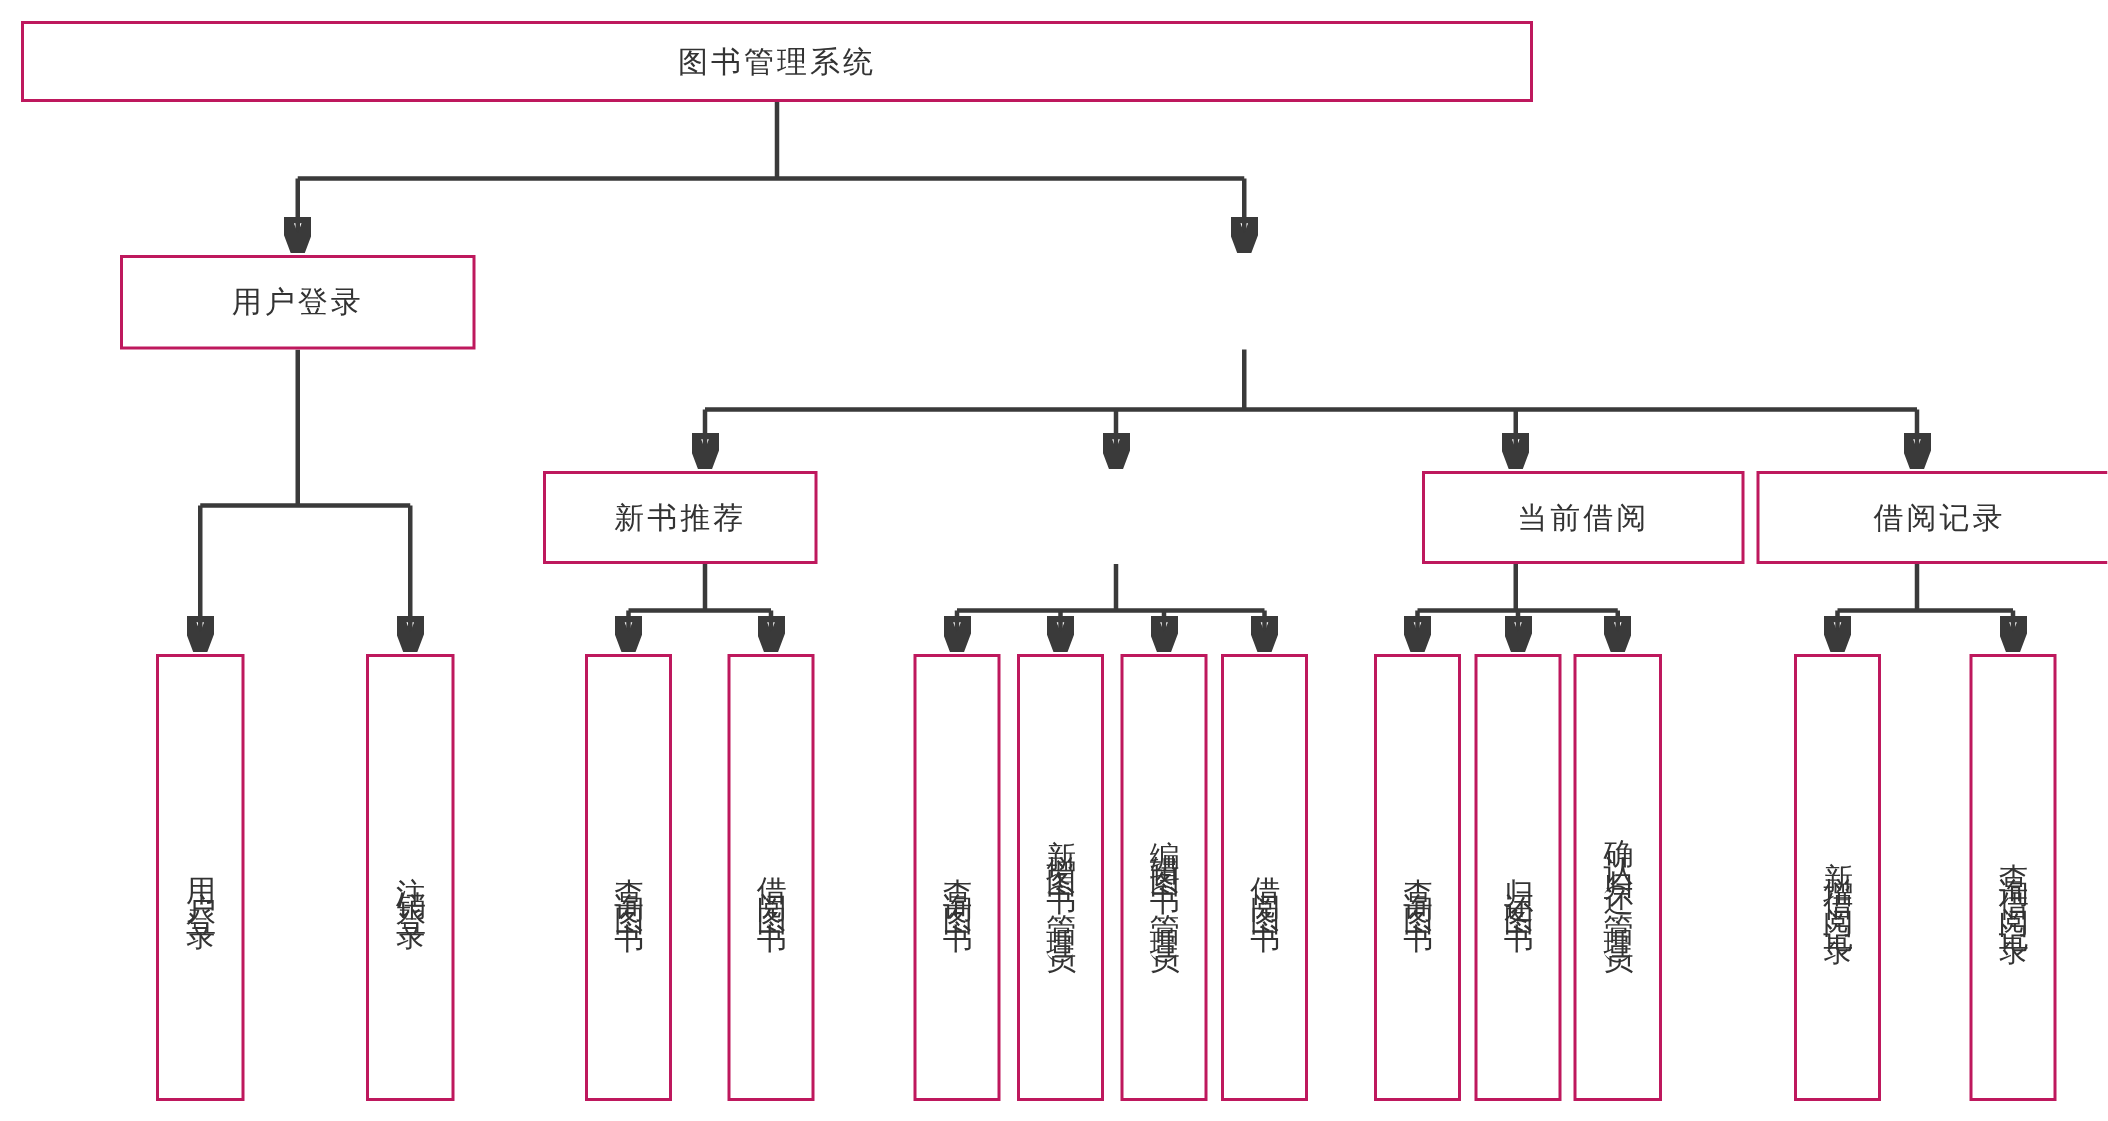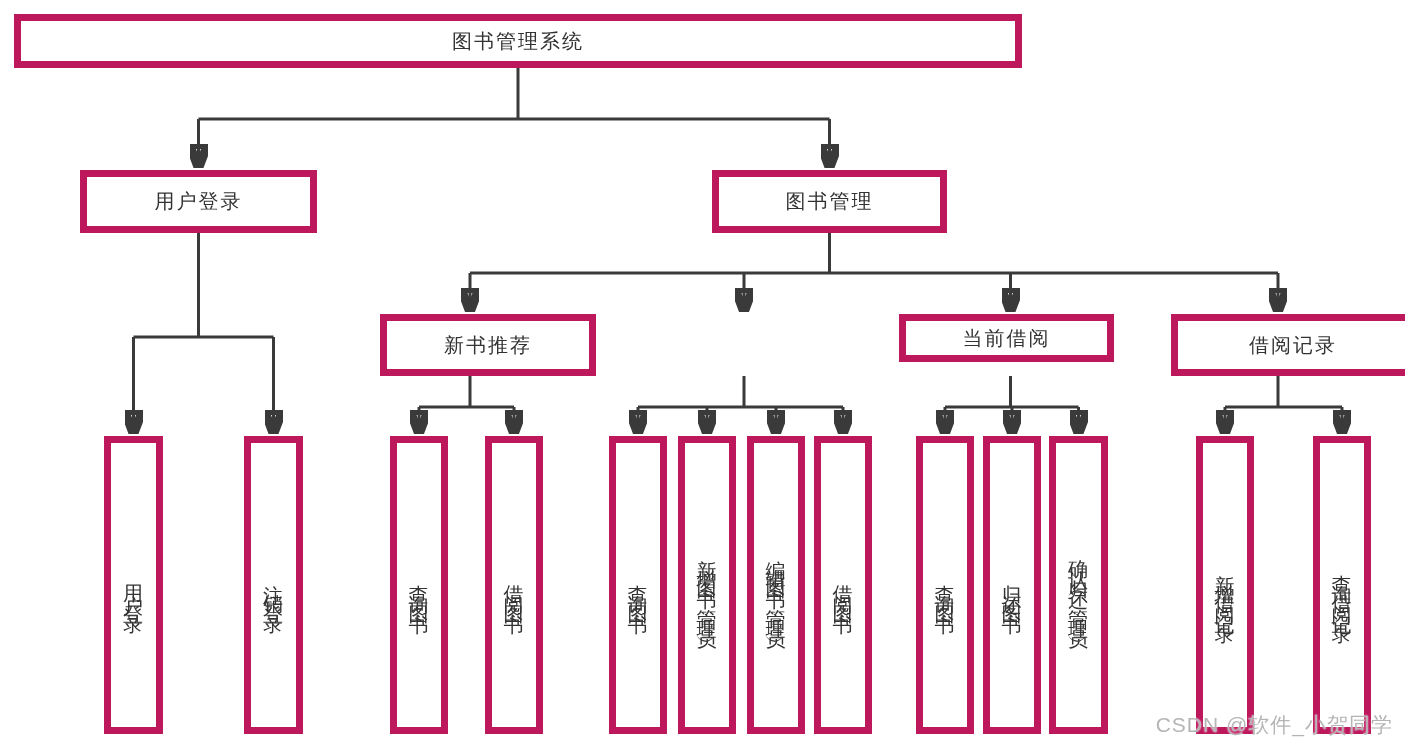--- a/index.html
+++ b/index.html
@@ -20,21 +20,21 @@
   .connectors path, .connectors line {
     stroke: #3a3a3a;
     stroke-width: 3;
     fill: none;
   }
   .node {
     position: absolute;
     z-index: 2;
     box-sizing: border-box;
     background: #ffffff;
-    border: 7px solid #be185d;
+    border: 2px solid #be185d;
     color: #333333;
     display: flex;
     align-items: center;
     justify-content: center;
     font-size: 20px;
     letter-spacing: 2px;
     text-align: center;
   }
   .node.v {
     writing-mode: vertical-rl;
@@ -111,39 +111,37 @@
     <g>
       <path d="M1278,376 V407 M1225,407 H1342"></path>
       <line x1="1225" y1="407" x2="1225" y2="432" marker-end="url(#arw)"></line>
       <line x1="1342" y1="407" x2="1342" y2="432" marker-end="url(#arw)"></line>
     </g>
   </svg>
 
   <div class="node" style="left:14px; top:14px; width:1008px; height:54px;">图书管理系统</div>
 
   <div class="node" style="left:80px; top:170px; width:237px; height:63px;">用户登录</div>
-  <div class="node" style="left:712px; top:170px; width:235px; height:63px;">图书管理</div>
 
-  <div class="node" style="left:380px; top:314px; width:216px; height:62px;">新书推荐</div>
-  <div class="node" style="left:899px; top:314px; width:215px; height:48px;">当前借阅</div>
+  <div class="node" style="left:362px; top:314px; width:183px; height:62px;">新书推荐</div>
+  <div class="node" style="left:948px; top:314px; width:215px; height:62px;">当前借阅</div>
   <div class="node" style="left:1171px; top:314px; width:244px; height:62px;">借阅记录</div>
 
   <div class="node v" style="left:104px; top:436px; width:59px; height:298px;">用户登录</div>
   <div class="node v" style="left:244px; top:436px; width:59px; height:298px;">注销登录</div>
 
   <div class="node v" style="left:390px; top:436px; width:58px; height:298px;">查询图书</div>
   <div class="node v" style="left:485px; top:436px; width:58px; height:298px;">借阅图书</div>
 
   <div class="node v" style="left:609px; top:436px; width:58px; height:298px;">查询图书</div>
   <div class="node v" style="left:678px; top:436px; width:58px; height:298px;">新增图书（管理员）</div>
   <div class="node v" style="left:747px; top:436px; width:58px; height:298px;">编辑图书（管理员）</div>
   <div class="node v" style="left:814px; top:436px; width:58px; height:298px;">借阅图书</div>
 
   <div class="node v" style="left:916px; top:436px; width:58px; height:298px;">查询图书</div>
   <div class="node v" style="left:983px; top:436px; width:58px; height:298px;">归还图书</div>
   <div class="node v" style="left:1049px; top:436px; width:59px; height:298px;">确认归还（管理员）</div>
 
   <div class="node v" style="left:1196px; top:436px; width:58px; height:298px;">新增借阅记录</div>
   <div class="node v" style="left:1313px; top:436px; width:58px; height:298px;">查询借阅记录</div>
 
-  <div class="watermark">CSDN @软件_小贺同学</div>
 
 </div>
 
 </body></html>

